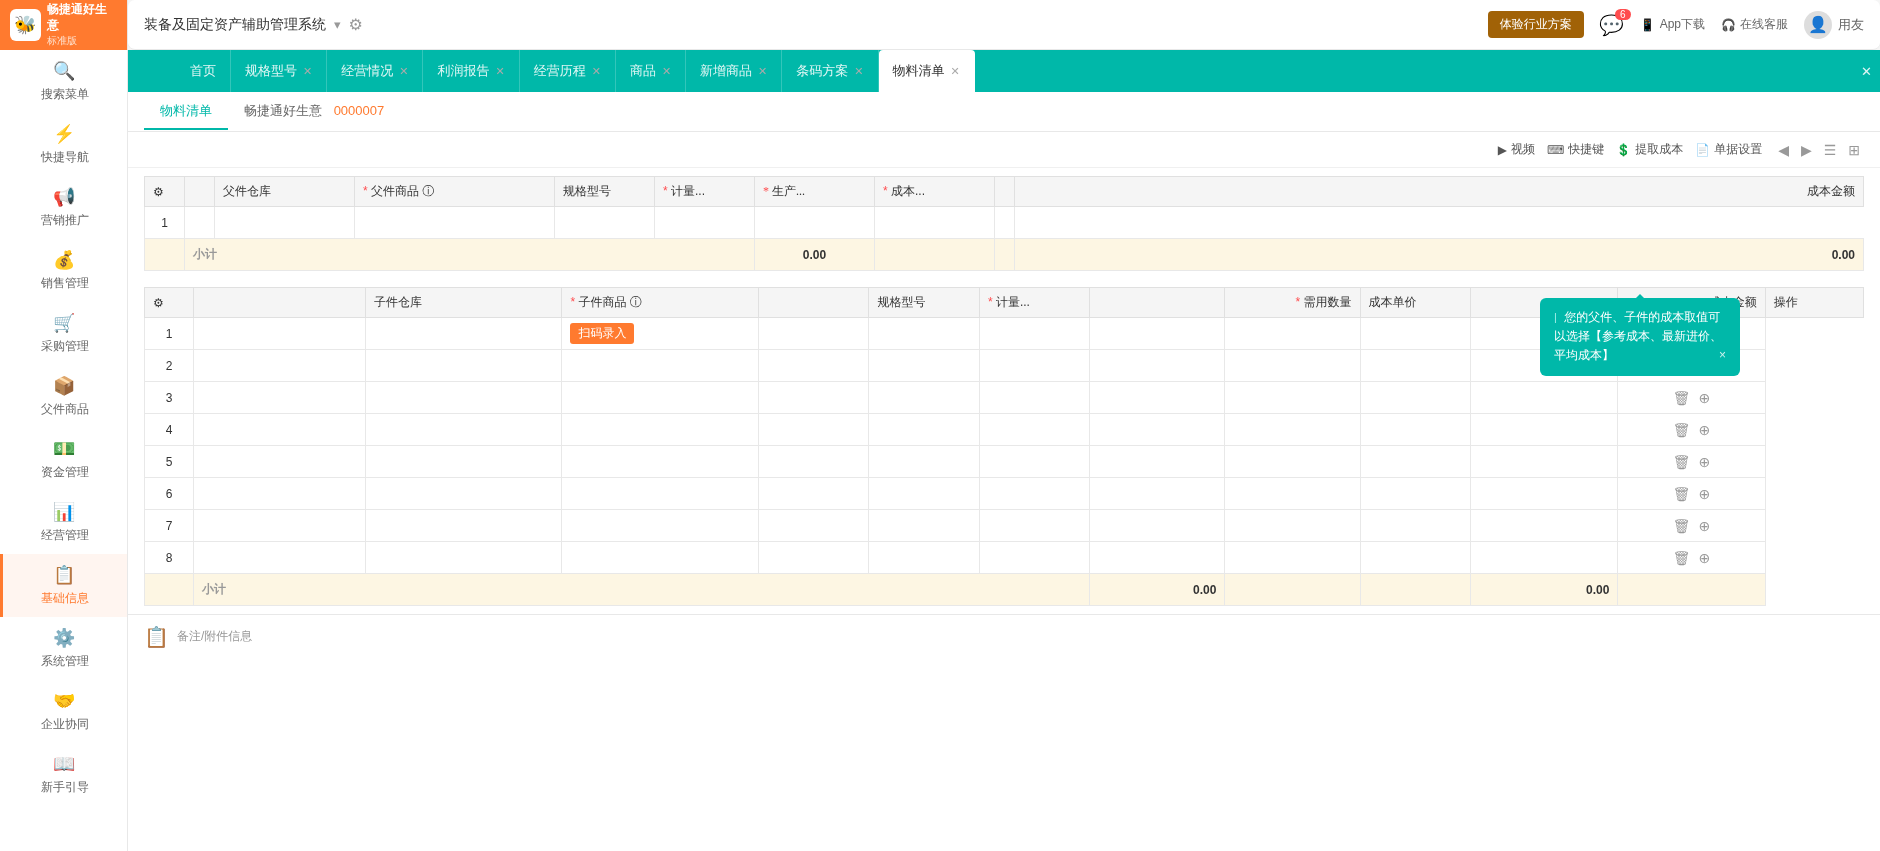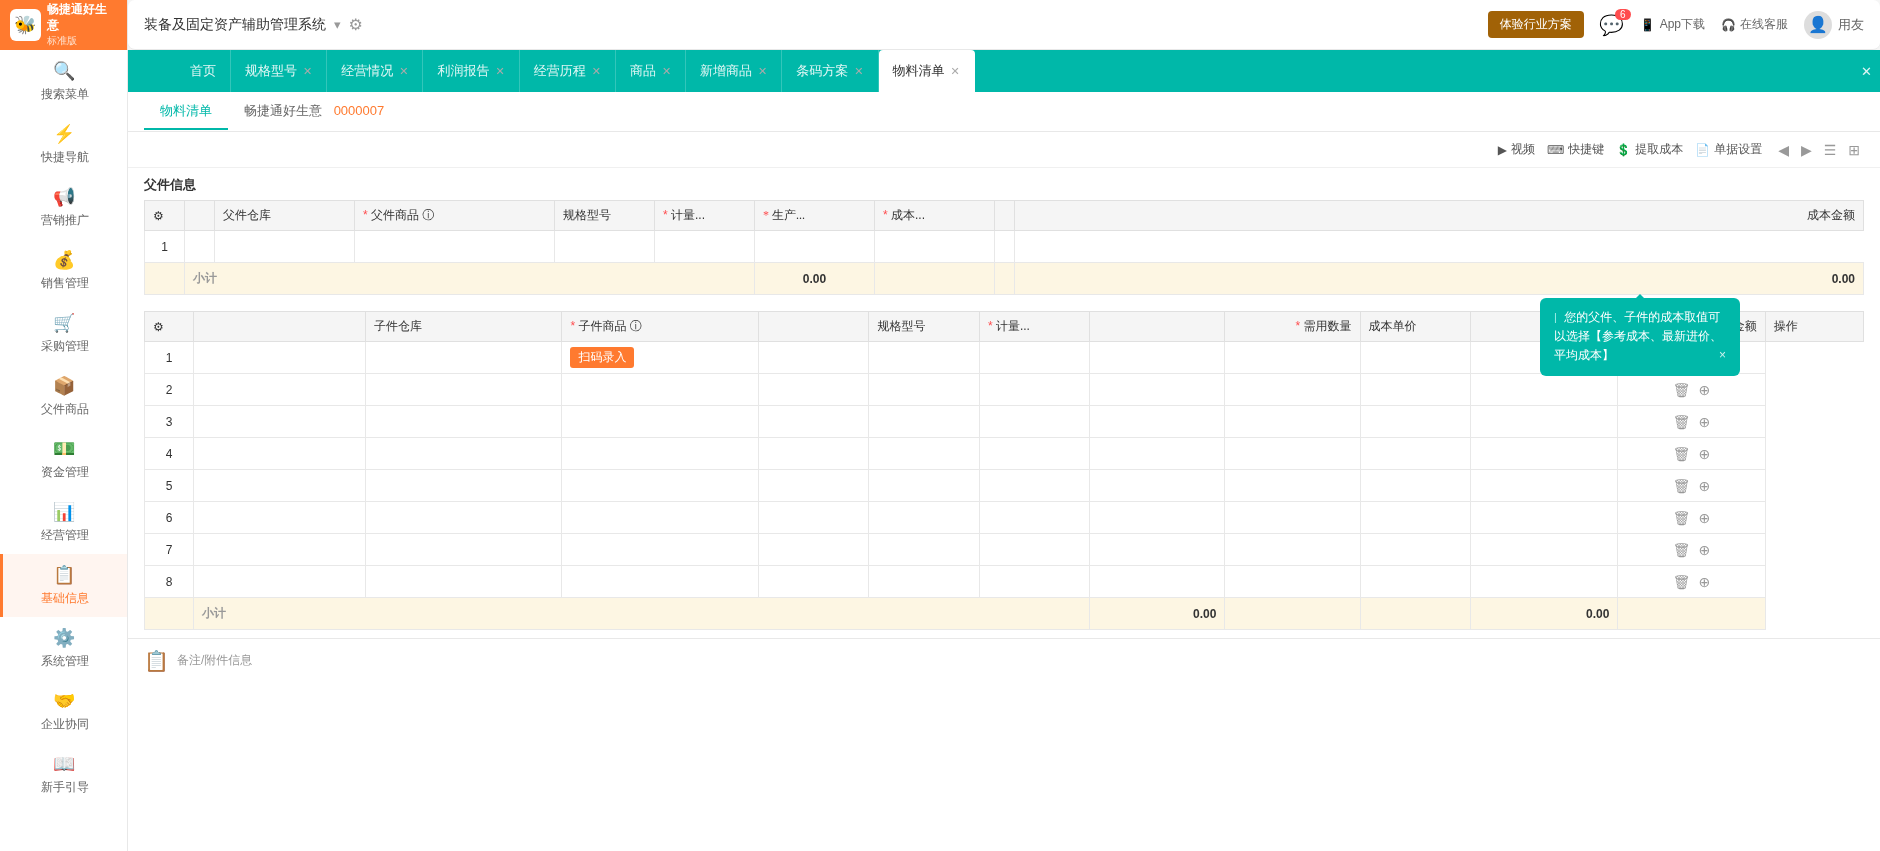--- a/index.html
+++ b/index.html
@@ -416,21 +416,20 @@
 
     <div style="position:relative;">
       <div class="tooltip-box">
         <span class="tooltip-line">|</span>
         <span>您的父件、子件的成本取值可以选择【参考成本、最新进价、平均成本】</span>
         <span class="tooltip-close">×</span>
       </div>
     </div>
 
     <div class="section">
-      <div class="section-title">父件信息</div>
       <table class="data-table">
         <thead>
           <tr>
             <th class="gear-col">⚙</th>
             <th style="width:30px;text-align:center;"></th>
             <th style="width:140px;">父件仓库</th>
             <th style="width:200px;"><span class="required-star">*</span> 父件商品 ⓘ</th>
             <th style="width:100px;">规格型号</th>
             <th style="width:100px;"><span class="required-star">*</span> 计量...</th>
             <th style="width:120px;font-family:Liberation Serif, serif;"><span class="required-star">*</span> 生产...</th>

